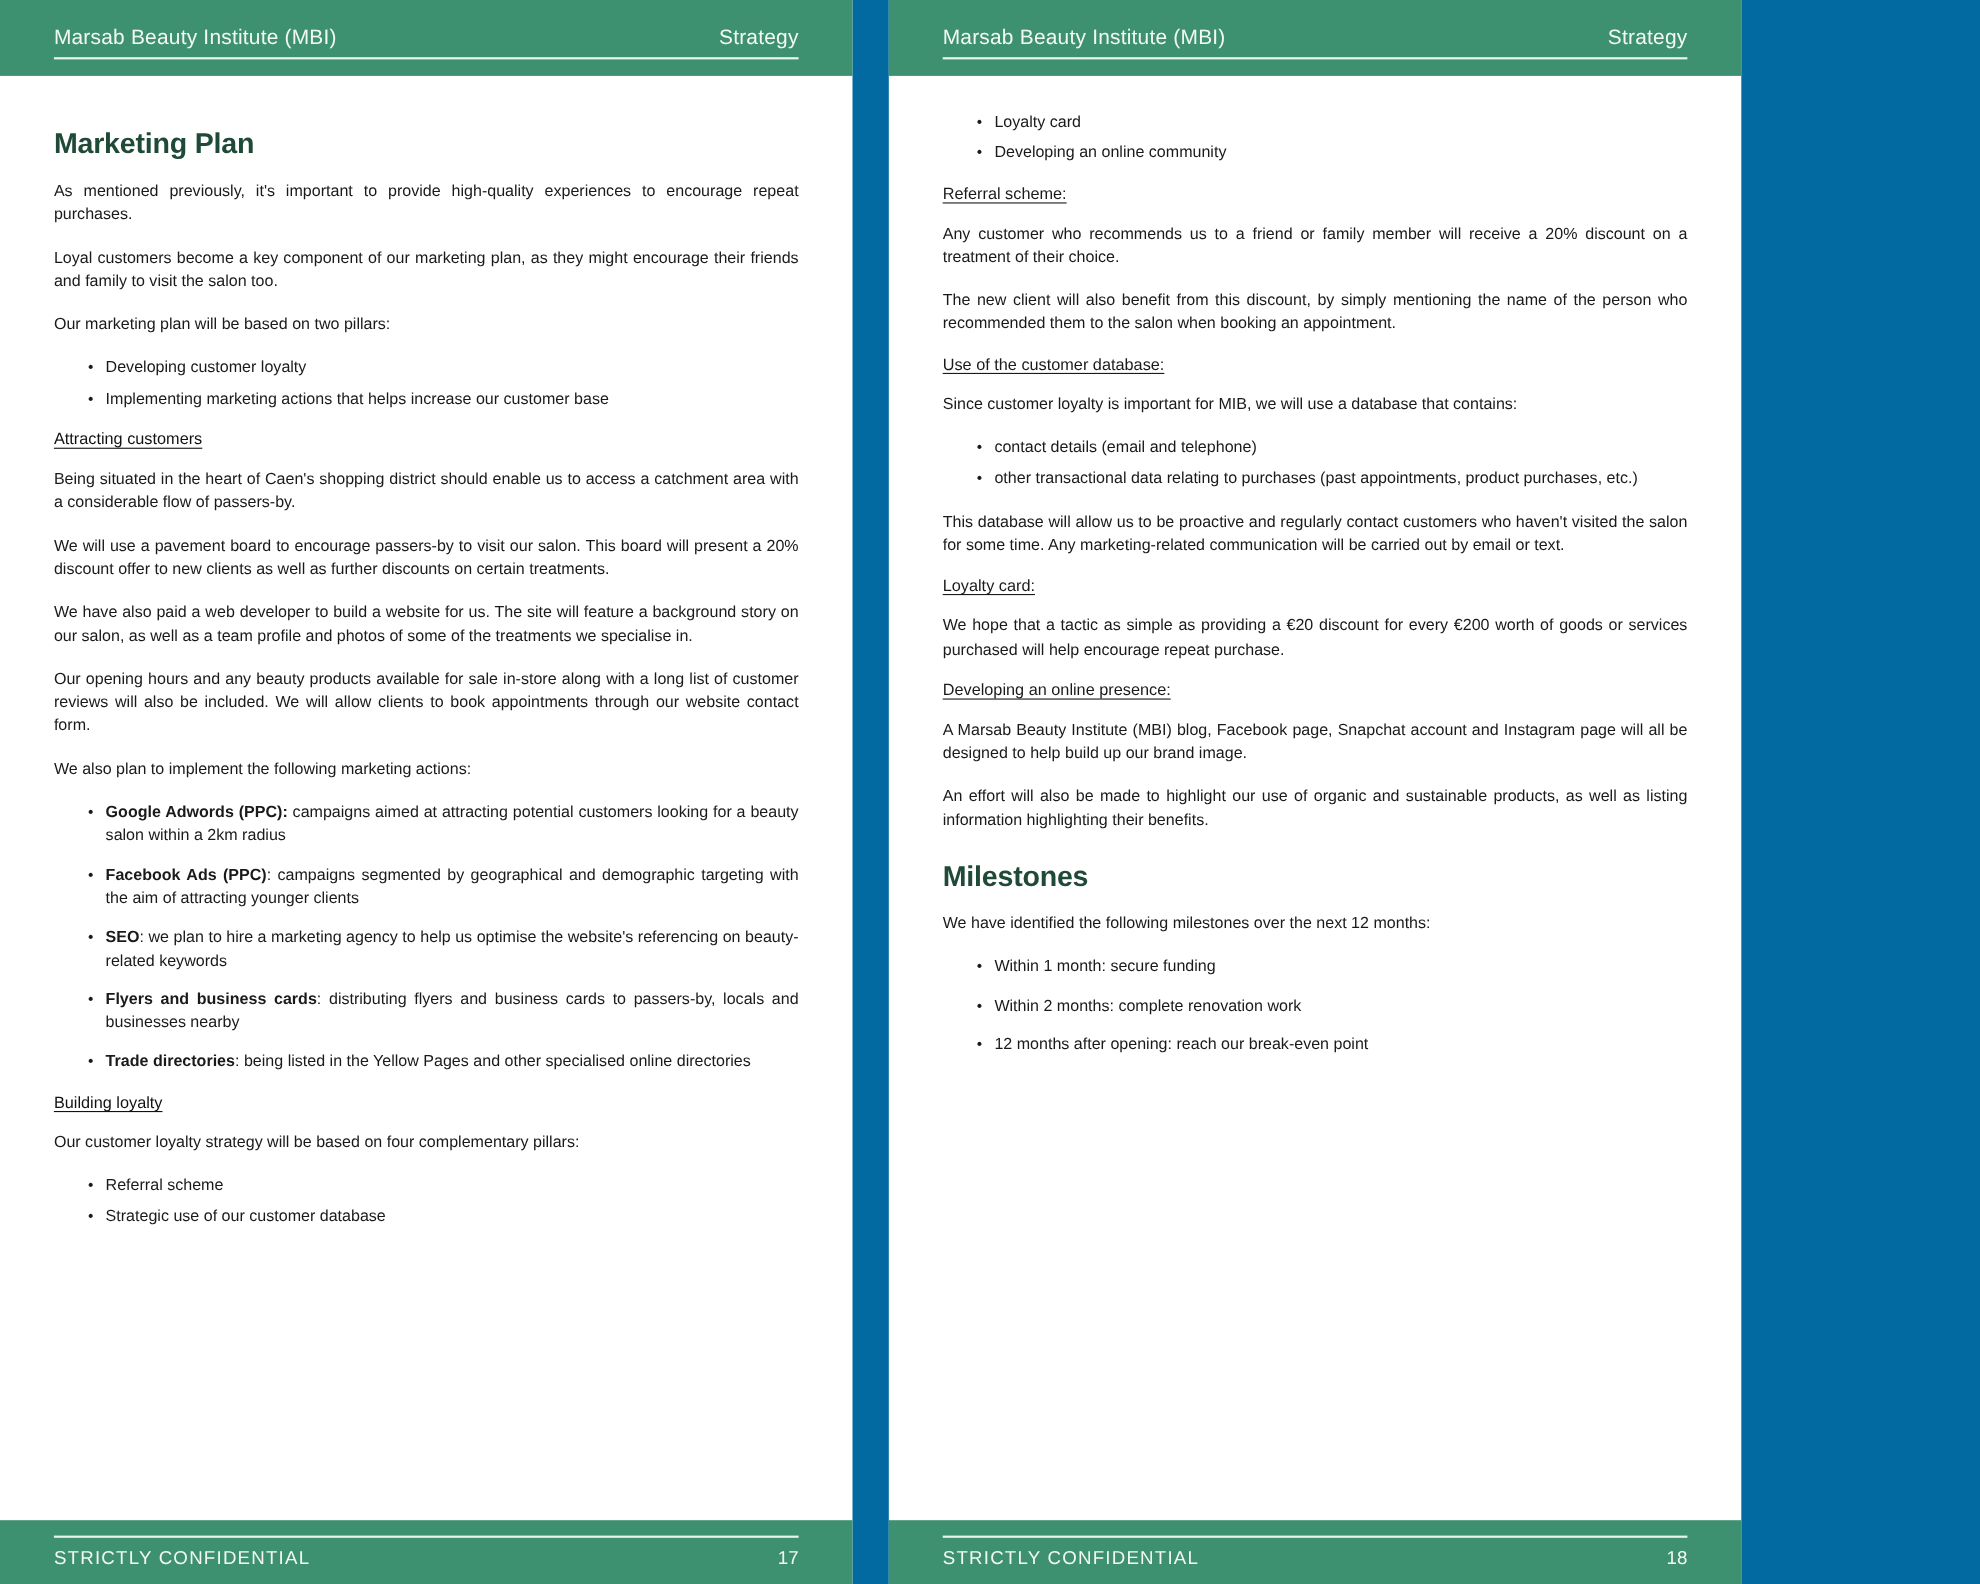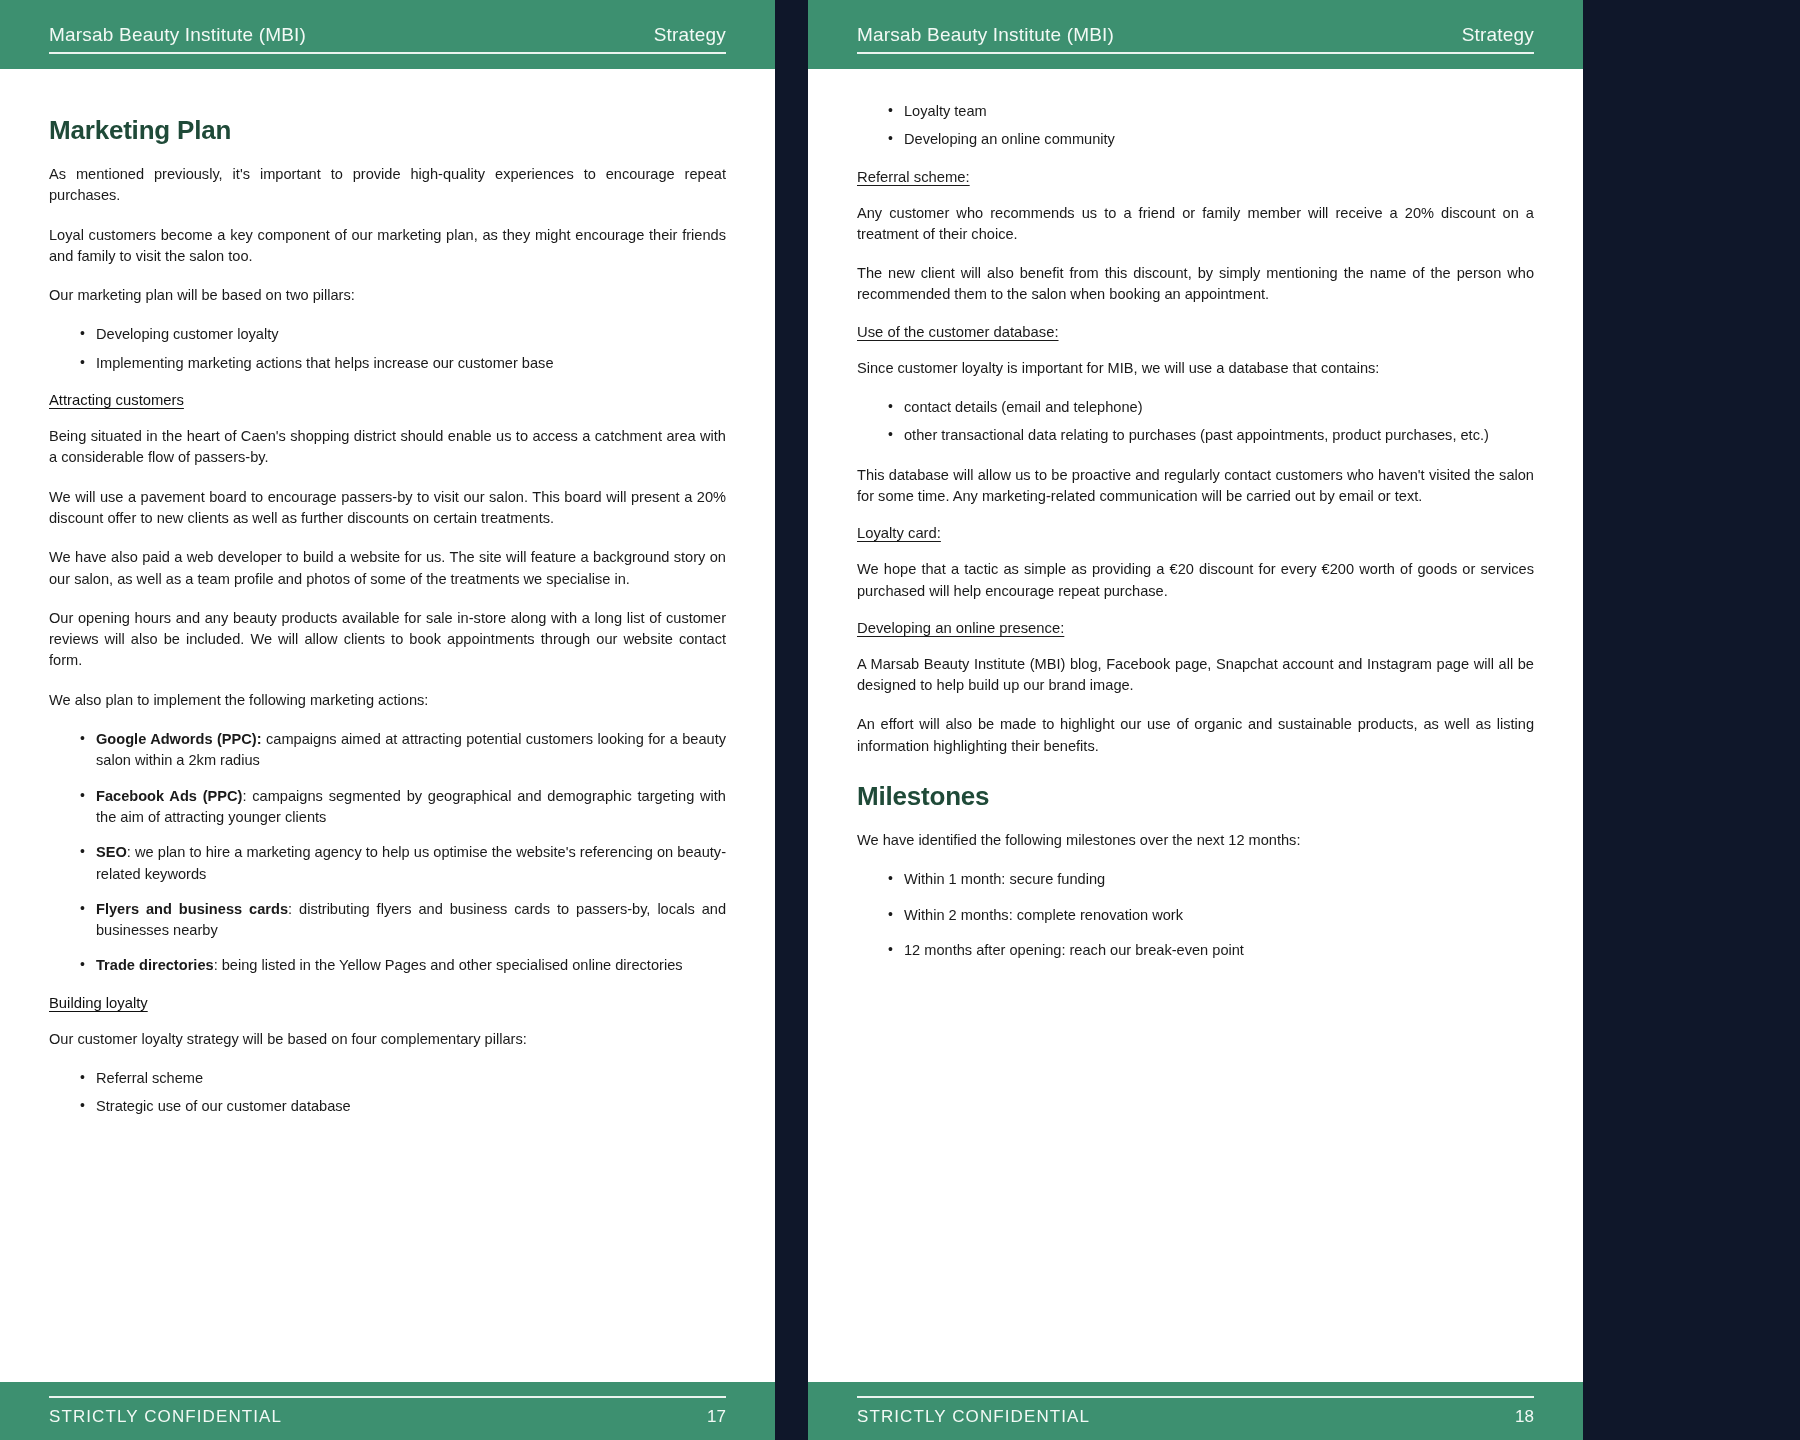--- a/index.html
+++ b/index.html
@@ -5,21 +5,21 @@
   * { box-sizing: border-box; margin: 0; padding: 0; }
   html, body {
     width: 1800px; height: 1440px;
     background: #ffffff;
     font-family: "Liberation Sans", sans-serif;
   }
   .spread {
     width: 1800px; height: 1440px;
     display: flex;
     gap: 17px;
-    background: #0f172a;
+    background: #0369a1;
   }
   .page {
     width: 775px;
     height: 1440px;
     background: #ffffff;
     position: relative;
     display: flex;
     flex-direction: column;
   }
   .page.right { margin-left: 16px; }
@@ -213,21 +213,21 @@
     <div class="page-header">
       <div class="hdr-inner">
         <span class="hdr-left">Marsab Beauty Institute (MBI)</span>
         <span class="hdr-right">Strategy</span>
       </div>
     </div>
 
     <div class="page-body">
 
       <ul class="bullets">
-        <li>Loyalty team</li>
+        <li>Loyalty card</li>
         <li>Developing an online community</li>
       </ul>
 
       <h3 class="sub-underline reg">Referral scheme:</h3>
 
       <p class="para">Any customer who recommends us to a friend or family member will receive a 20% discount on a treatment of their choice.</p>
       <p class="para">The new client will also benefit from this discount, by simply mentioning the name of the person who recommended them to the salon when booking an appointment.</p>
 
       <h3 class="sub-underline reg">Use of the customer database:</h3>
 

